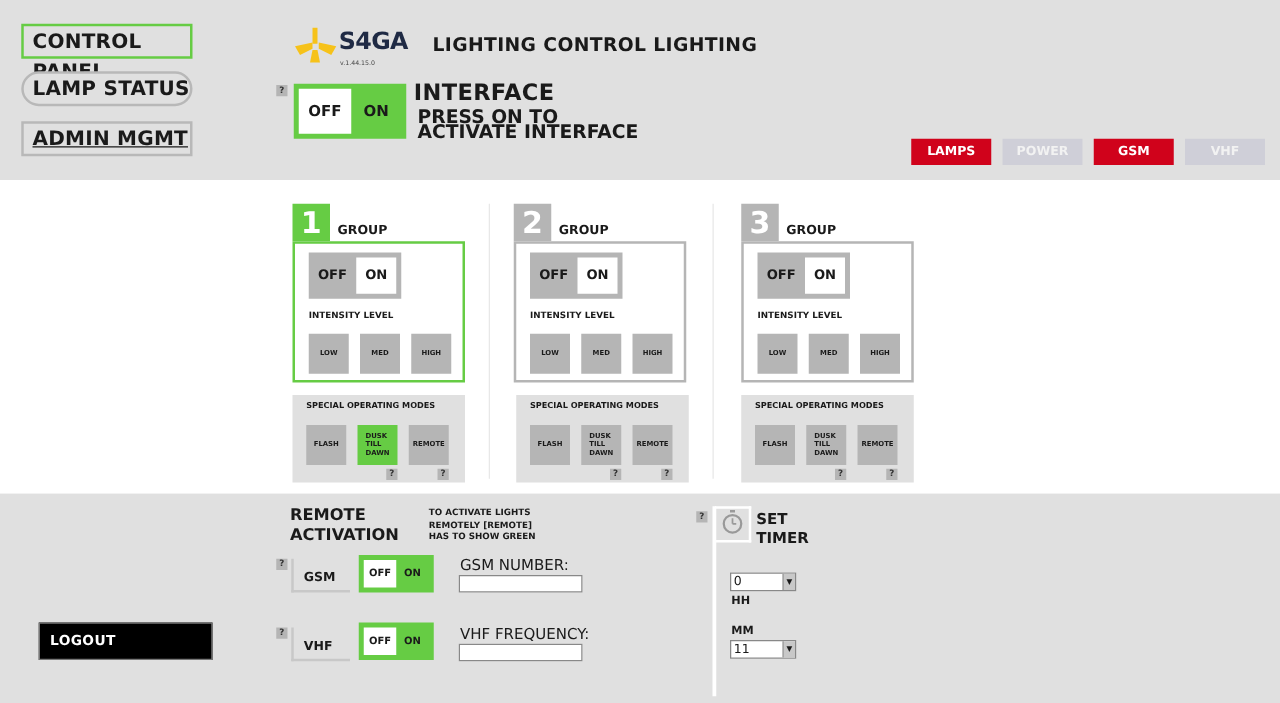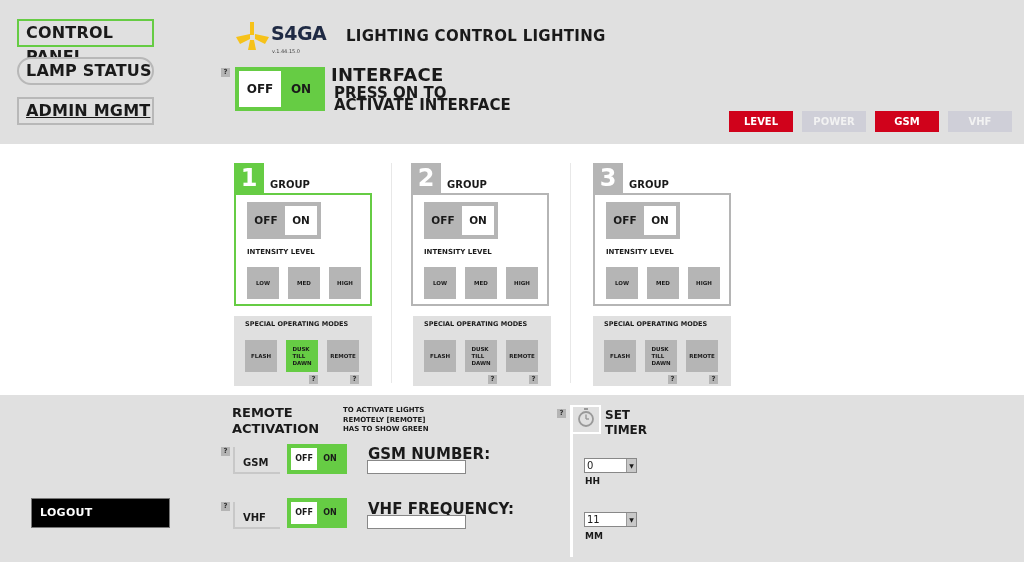--- a/index.html
+++ b/index.html
@@ -47,21 +47,21 @@
 .mode.active { background: #66cc44; }
 
 .vsep { position: absolute; top: 163px; width: 1px; height: 220px; background: #e8e8e8; }
 
 .ra-title { position: absolute; left: 232px; top: 405px; font-weight: bold; font-size: 13px; line-height: 16px; }
 .ra-note { position: absolute; left: 343px; top: 406px; font-weight: bold; font-size: 7px; line-height: 9.5px; }
 .ra-label { position: absolute; left: 233px; width: 47px; height: 27px; border-left: 2px solid #c8c8c8; border-bottom: 2px solid #c8c8c8; font-weight: bold; font-size: 10px; padding-left: 8px; padding-top: 10px; }
 .sm-toggle { position: absolute; left: 287px; width: 60px; height: 30px; background: #66cc44; }
 .sm-toggle .off { position: absolute; left: 4px; top: 4px; width: 26px; height: 22px; background: #fff; font-weight: bold; font-size: 8px; text-align: center; line-height: 22px; }
 .sm-toggle .on { position: absolute; left: 30px; top: 4px; width: 26px; height: 22px; font-weight: bold; font-size: 8px; text-align: center; line-height: 22px; }
-.fld-label { position: absolute; left: 368px; font-weight: bold; font-size: 15px; }
+.fld-label { position: absolute; left: 368px; font-weight: normal; font-size: 12px; }
 .fld { position: absolute; left: 367px; width: 99px; height: 14px; background: #fff; border: 1px solid #888; font-size: 9px; padding: 0 2px; }
 
 .timer-line { position: absolute; left: 570px; top: 405px; width: 3px; height: 152px; background: #fff; }
 .timer-icon-box { position: absolute; left: 572px; top: 405px; width: 29px; height: 29px; border-top: 2px solid #fff; border-right: 2px solid #fff; border-bottom: 2px solid #fff; display: flex; align-items: center; justify-content: center; }
 .timer-title { position: absolute; left: 605px; top: 408px; font-weight: bold; font-size: 12px; line-height: 15px; }
 .sel { position: absolute; left: 584px; width: 53px; height: 15px; background: #fff; border: 1px solid #888; font-size: 10px; line-height: 13px; padding-left: 2px; cursor: pointer; }
 .sel .arrow { position: absolute; right: 0; top: 0; width: 10px; height: 13px; background: #c8c8c8; border-left: 1px solid #999; font-size: 6px; text-align: center; line-height: 13px; }
 .sel-label { position: absolute; left: 585px; font-weight: bold; font-size: 9px; }
 
 .logout { position: absolute; left: 31px; top: 498px; width: 139px; height: 30px; background: #000; border: 1px solid #777; color: #fff; font-weight: bold; font-size: 11px; padding-left: 8px; line-height: 28px; cursor: pointer; letter-spacing: 0.3px; }
@@ -93,21 +93,21 @@
 <div class="big-toggle">
   <div class="off">OFF</div>
   <div class="on">ON</div>
 </div>
 <div class="iface-title">INTERFACE</div>
 <div class="iface-sub">
   <div>PRESS ON TO</div>
   <div>ACTIVATE INTERFACE</div>
 </div>
 
-<div class="status red" style="left:729px;">LEVEL</div>
+<div class="status red" style="left:729px;">LAMPS</div>
 <div class="status grey" style="left:802px;">POWER</div>
 <div class="status red" style="left:875px;">GSM</div>
 <div class="status grey" style="left:948px;">VHF</div>
 
 <div class="vsep" style="left:391px;"></div>
 <div class="vsep" style="left:570px;"></div>
 
 <div class="group" style="left:234px;">
   <div class="g-num active">1</div>
   <div class="g-label">GROUP</div>
@@ -223,15 +223,15 @@
 </div>
 <div class="sel" style="top:458px;">
   <span>0</span>
   <span class="arrow">▼</span>
 </div>
 <div class="sel-label" style="top:476px;">HH</div>
 <div class="sel" style="top:512px;">
   <span>11</span>
   <span class="arrow">▼</span>
 </div>
-<div class="sel-label" style="top:531px;">MM</div>
+<div class="sel-label" style="top:500px;">MM</div>
 
 <div class="logout">LOGOUT</div>
 
 </body></html>

